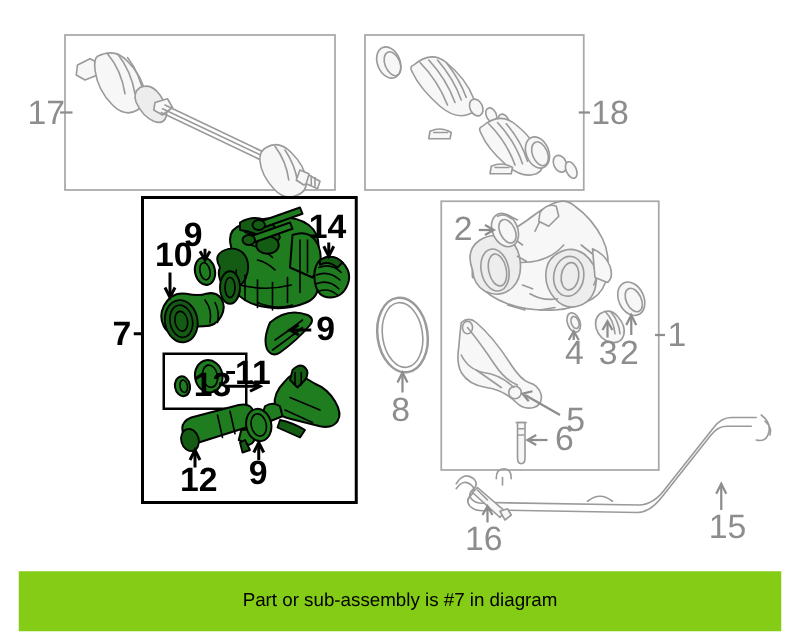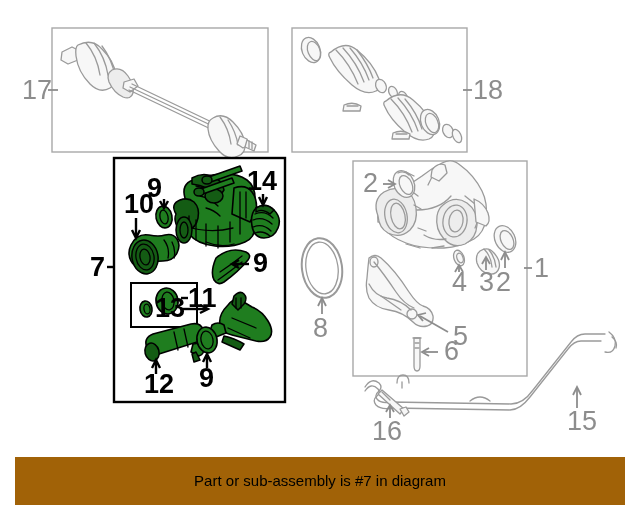--- a/index.html
+++ b/index.html
@@ -1,21 +1,21 @@
 <!DOCTYPE html>
 <html><head>
 <meta charset="utf-8">
 <style>
   html,body{margin:0;padding:0;background:#fff;}
   body{width:640px;height:512px;position:relative;overflow:hidden;
        font-family:"Liberation Sans",sans-serif;}
   .stage{position:absolute;left:0;top:0;width:640px;height:512px;padding-left:31px;}
   svg.diagram{position:absolute;left:0;top:0;width:640px;height:512px;}
   .banner{position:absolute;left:15px;top:457px;width:610px;height:48px;
-          background:#a16207;display:flex;flex-direction:column;
+          background:#84cc16;display:flex;flex-direction:column;
           align-items:center;justify-content:center;}
   .banner div{color:#000;font-size:15px;line-height:20px;white-space:nowrap;}
   .lbl{font-family:"Liberation Sans",sans-serif;fill:#8d8d8d;font-size:27px;}
   .lbl-dark{font-family:"Liberation Sans",sans-serif;fill:#000;font-size:27px;font-weight:bold;}
   .panel{fill:#fff;stroke:#a8a8a8;stroke-width:1.4;}
   .panel-hi{fill:#fff;stroke:#000;stroke-width:2.4;}
   .inner-box{fill:none;stroke:#000;stroke-width:2;}
   .gl{fill:none;stroke:#9a9a9a;stroke-width:1.3;stroke-linejoin:round;stroke-linecap:round;}
   .glf{fill:#f7f7f7;stroke:#9a9a9a;stroke-width:1.3;stroke-linejoin:round;stroke-linecap:round;}
   .glf2{fill:#ededed;stroke:#9a9a9a;stroke-width:1.3;stroke-linejoin:round;stroke-linecap:round;}

